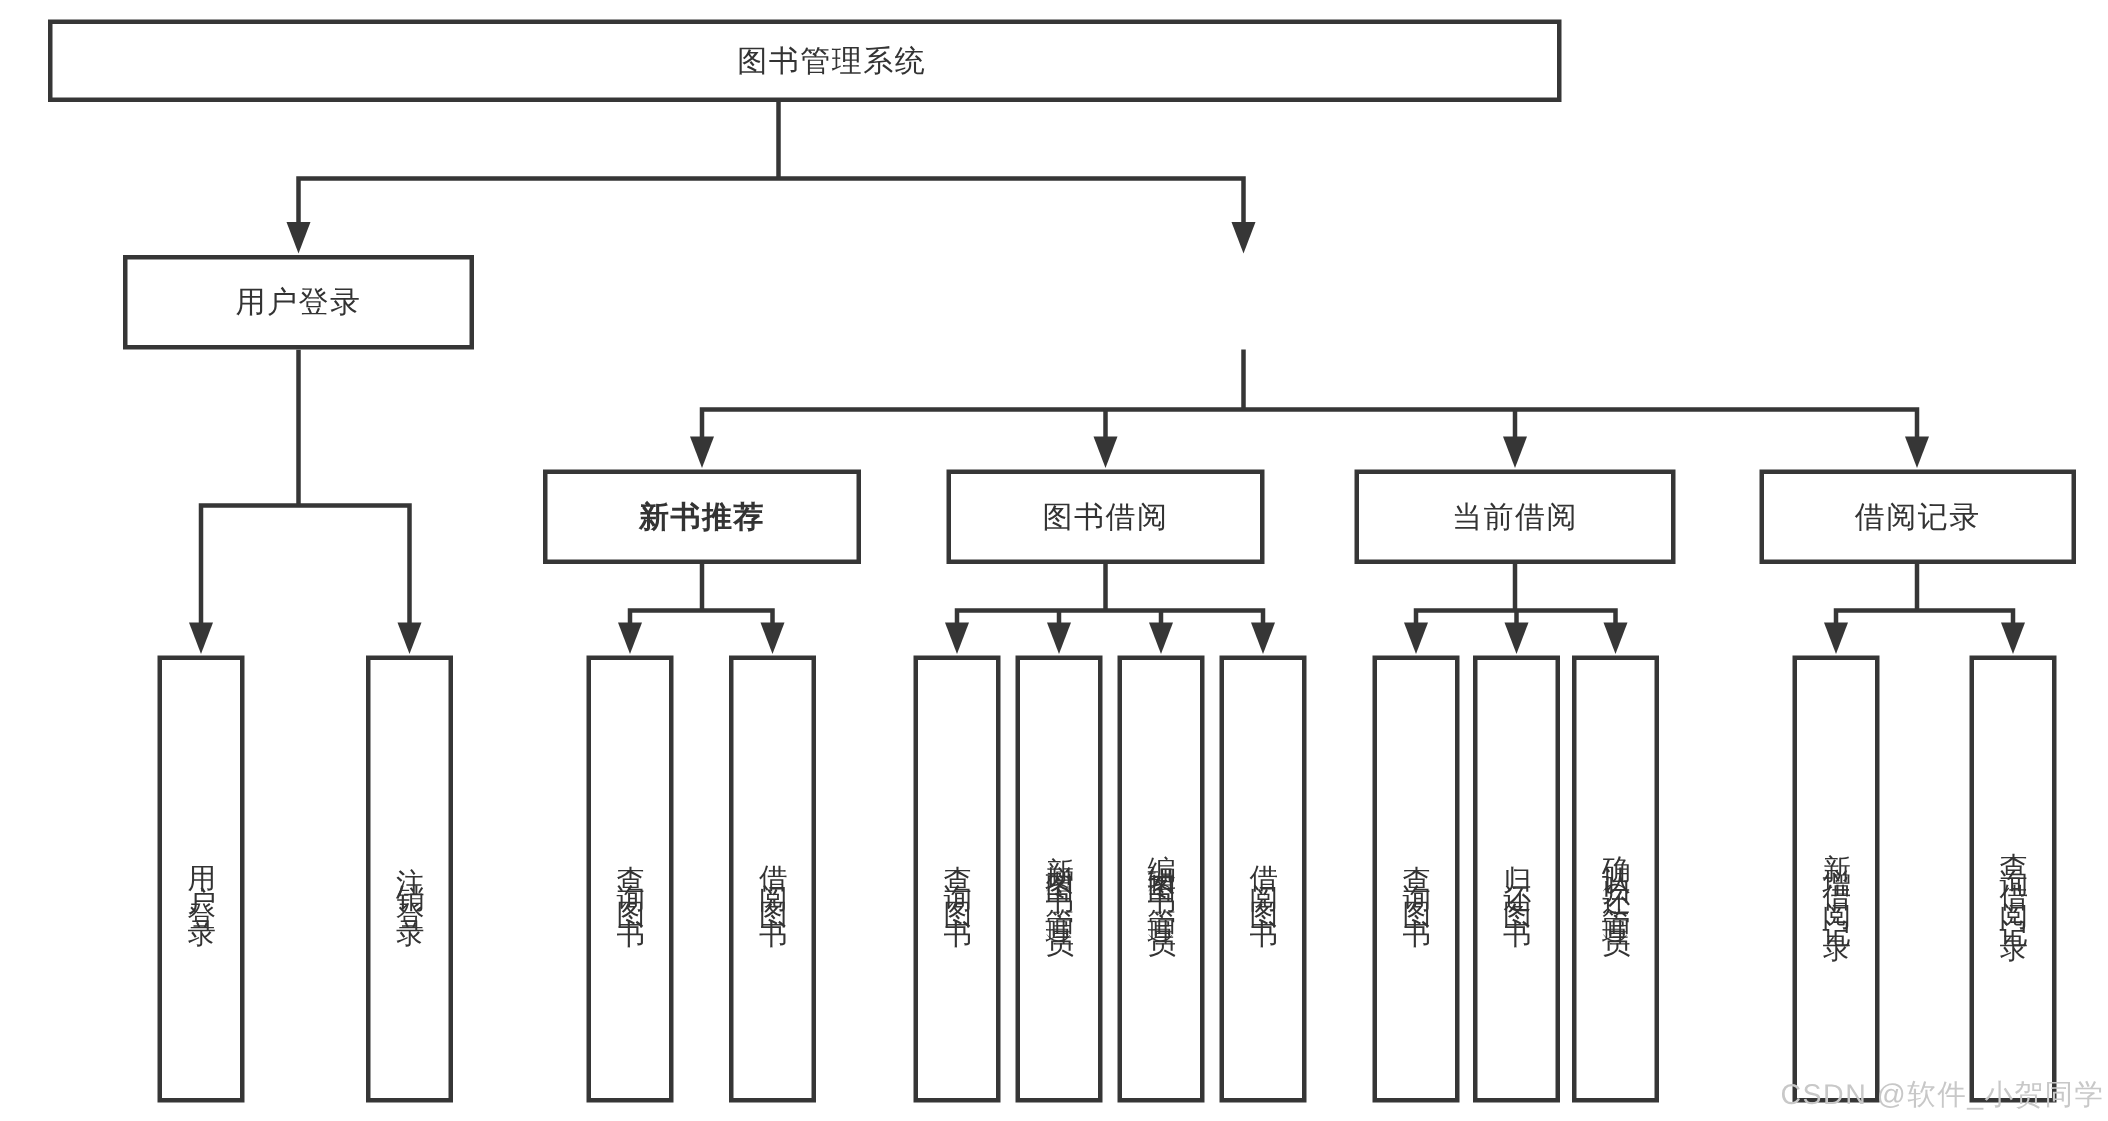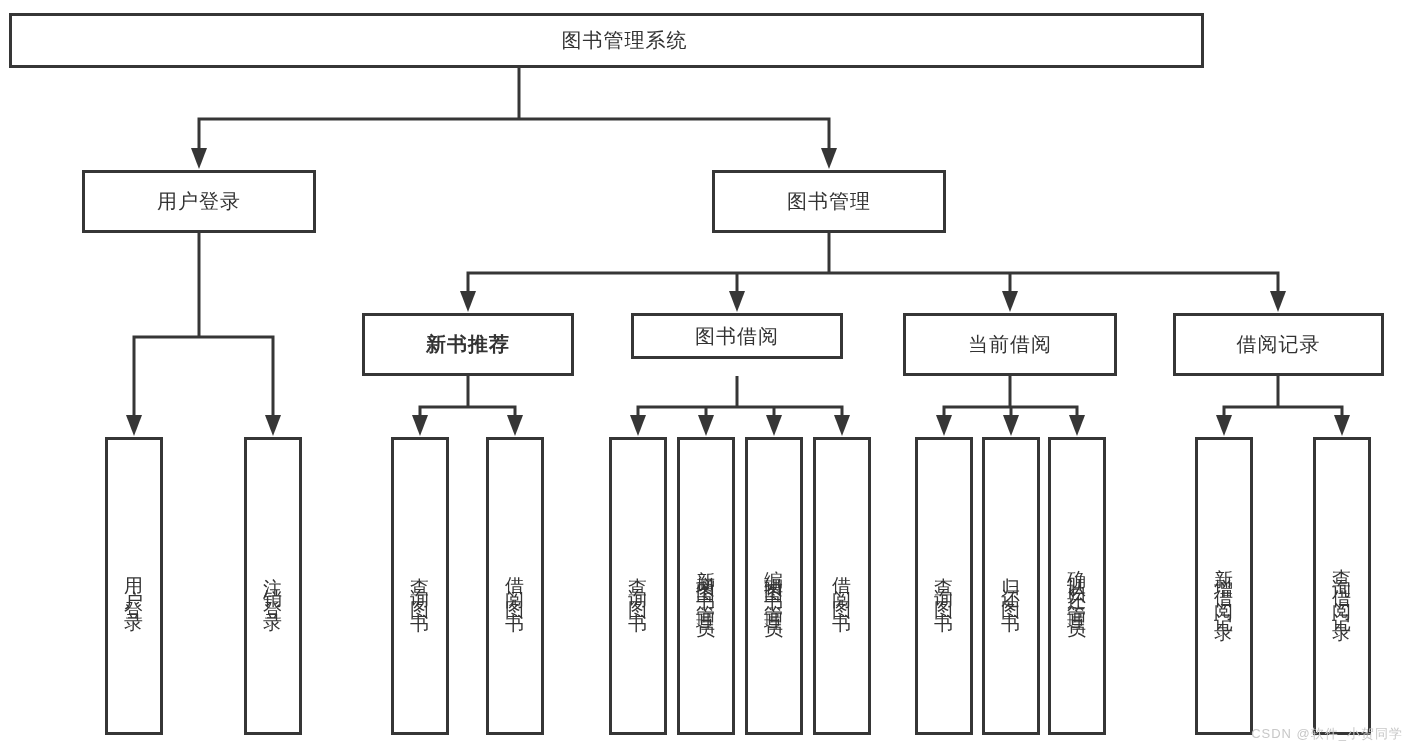--- a/index.html
+++ b/index.html
@@ -53,25 +53,25 @@
     font-size: 19px;
     line-height: 1;
     letter-spacing: 12px;
     color: #333333;
     white-space: nowrap;
   }
   .leaf.mid .vtext { letter-spacing: 11px; }
   .leaf.long .vtext { letter-spacing: 7px; }
 
   
-  .n-root    { left: 9px;   top: 13px;  width: 1195px; height: 55px; padding-left: 36px; }
+  .n-root    { left: 32px;   top: 13px;  width: 1009px; height: 55px; padding-left: 36px; }
   .n-login   { left: 82px;   top: 170px; width: 234px;  height: 63px; }
   .n-mgmt    { left: 712px;  top: 170px; width: 234px;  height: 63px; }
   .n-newbook { left: 362px;  top: 313px; width: 212px;  height: 63px; font-weight: bold; }
-  .n-borrow  { left: 631px;  top: 313px; width: 212px;  height: 46px; }
+  .n-borrow  { left: 631px;  top: 313px; width: 212px;  height: 63px; }
   .n-current { left: 903px;  top: 313px; width: 214px;  height: 63px; }
   .n-record  { left: 1173px; top: 313px; width: 211px;  height: 63px; }
 
   
   .lf-1a { left: 105px; }
   .lf-1b { left: 244px; }
   .lf-2a { left: 391px; }
   .lf-2b { left: 486px; }
   .lf-3a { left: 609px; }
   .lf-3b { left: 677px; }
@@ -80,21 +80,21 @@
   .lf-4a { left: 915px; }
   .lf-4b { left: 982px; }
   .lf-4c { left: 1048px; }
   .lf-5a { left: 1195px; }
   .lf-5b { left: 1313px; }
 
   .watermark {
     position: absolute;
     right: 2px;
     bottom: 4px;
-    font-size: 13px;
+    font-size: 19px;
     color: #c8c8c8;
     letter-spacing: 1px;
     white-space: nowrap;
   }
   svg path { stroke: #363636; stroke-width: 3; fill: none; }
   svg polygon { fill: #363636; stroke: none; }
 </style>
 </head>
 <body>
 
@@ -158,21 +158,20 @@
       <path d="M1278,376 L1278,407"></path>
       <path d="M1224,419 L1224,407 L1342,407 L1342,419"></path>
       <polygon points="1216,415 1232,415 1224,436"></polygon>
       <polygon points="1334,415 1350,415 1342,436"></polygon>
     </g>
   </svg>
 
   <div class="hnode n-root">图书管理系统</div>
 
   <div class="hnode n-login">用户登录</div>
-  <div class="hnode n-mgmt">图书管理</div>
 
   <div class="hnode n-newbook">新书推荐</div>
   <div class="hnode n-borrow">图书借阅</div>
   <div class="hnode n-record">借阅记录</div>
   <div class="hnode n-current">当前借阅</div>
 
   <div class="leaf lf-1a">
     <span class="vtext">用户登录</span>
   </div>
   <div class="leaf lf-1b">

